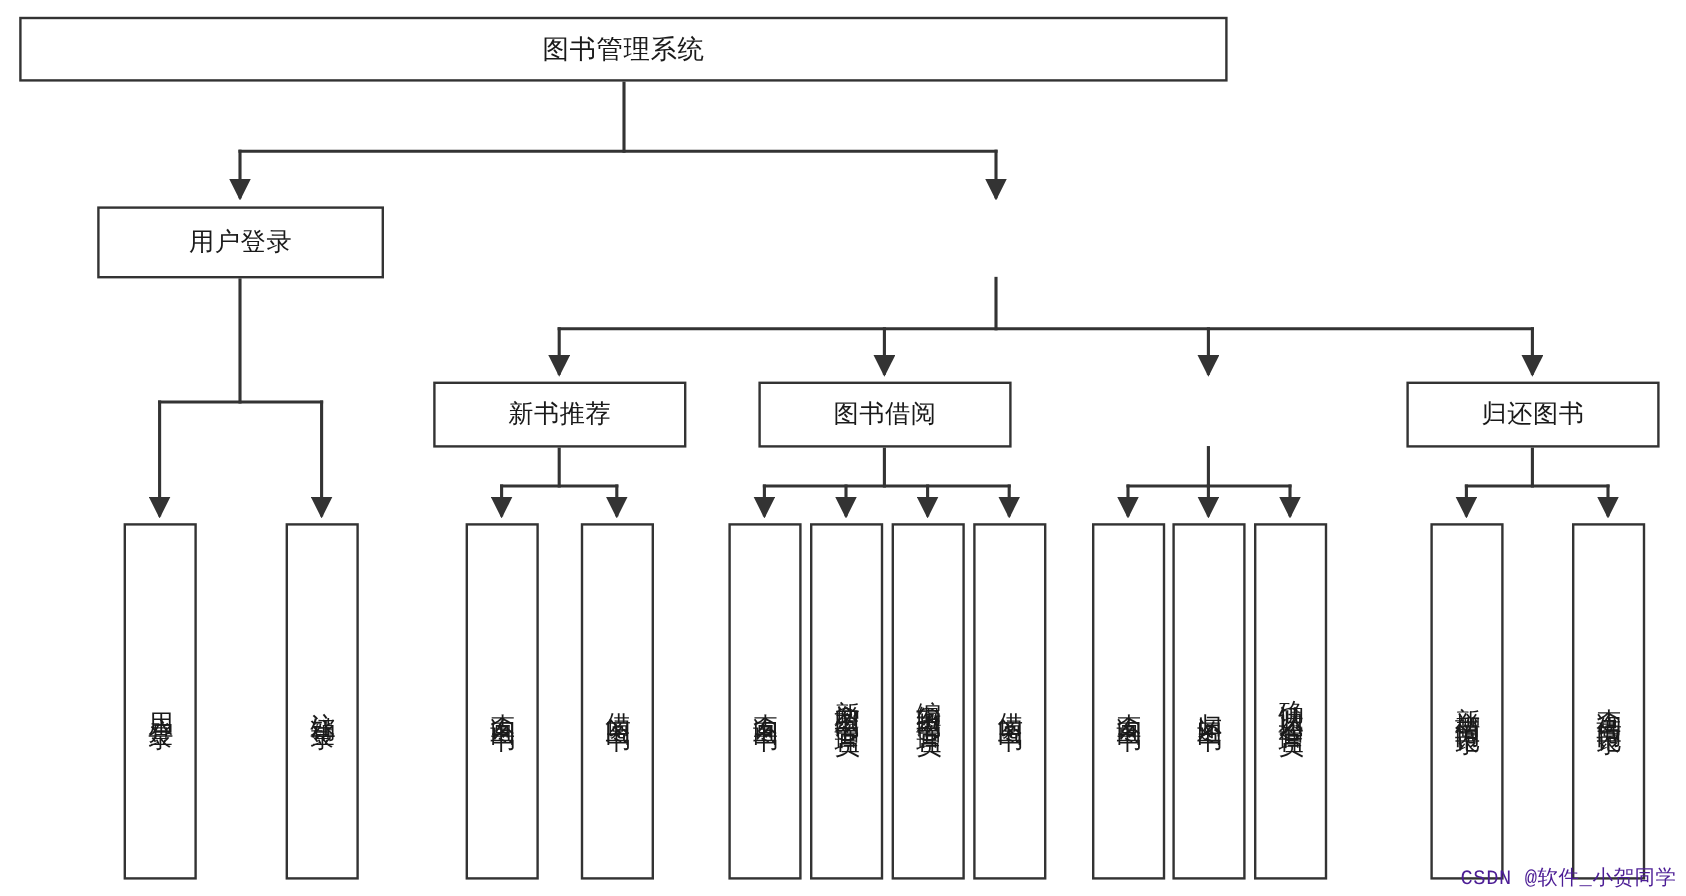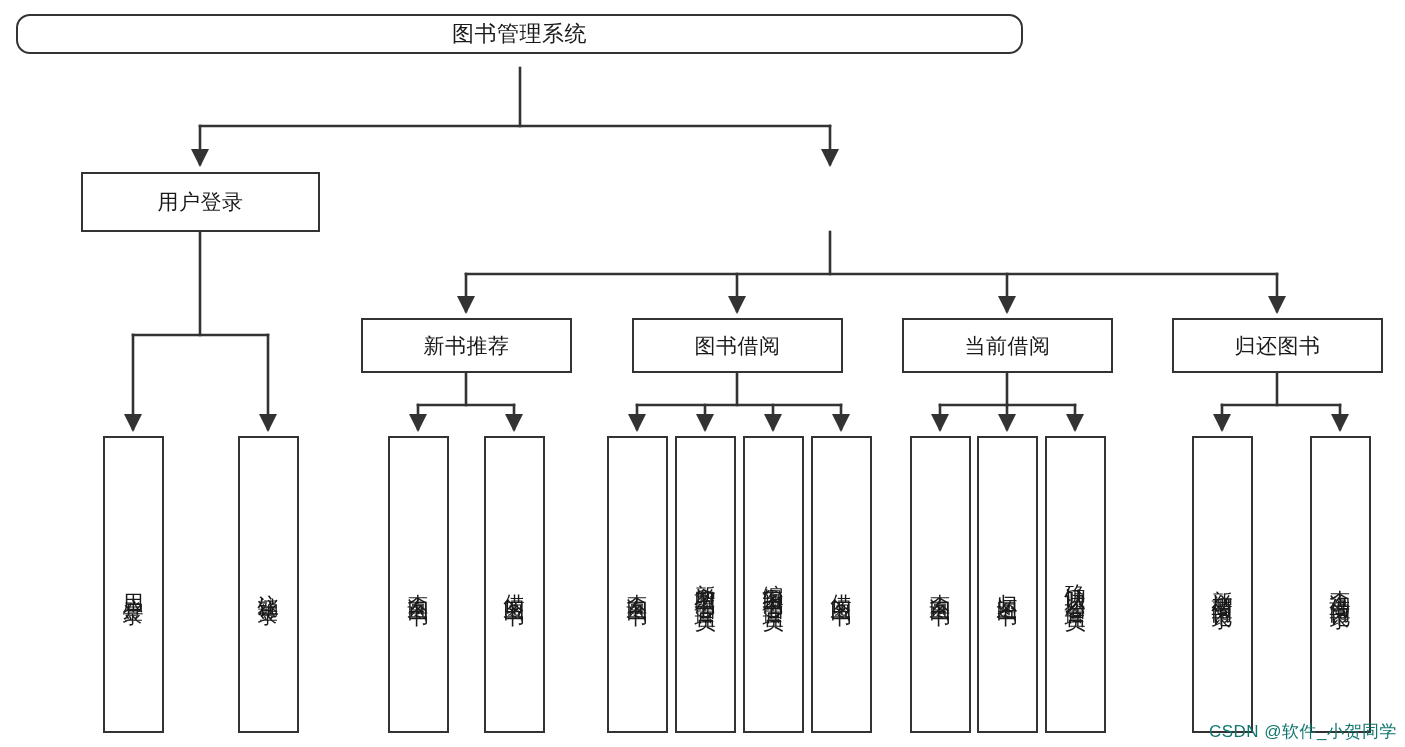--- a/index.html
+++ b/index.html
@@ -61,24 +61,25 @@
     font-size: 21px;
     line-height: 1;
     letter-spacing: 4px;
     max-height: 100%;
   }
   #watermark {
     position: absolute;
     right: 8px;
     bottom: 4px;
     font-size: 17px;
-    color: #0f766e;
+    color: #4c1d95;
     letter-spacing: 0.5px;
     white-space: nowrap;
     user-select: none;
+    font-family: Liberation Mono, monospace;
   }
 </style>
 </head>
 <body>
 
 <div id="canvas">
 
   <svg id="edges" viewBox="0 0 1405 747" width="1405" height="747" xmlns="http://www.w3.org/2000/svg">
     <defs>
       <marker id="arrow" viewBox="0 0 12 12" refX="10" refY="6" markerWidth="7" markerHeight="7" orient="auto-start-reverse">
@@ -122,36 +123,33 @@
       <path d="M 1007 405 L 1007 429" marker-end="url(#arrow)"></path>
       <path d="M 1075 405 L 1075 429" marker-end="url(#arrow)"></path>
 
       <path d="M 1277 373 L 1277 405"></path>
       <path d="M 1222 405 L 1340 405"></path>
       <path d="M 1222 405 L 1222 429" marker-end="url(#arrow)"></path>
       <path d="M 1340 405 L 1340 429" marker-end="url(#arrow)"></path>
     </g>
   </svg>
 
-  <div class="node h-node root" style="left:16px; top:14px; width:1007px; height:40px;border-radius:14px;">
+  <div class="node h-node root" style="left:16px; top:14px; width:1007px; height:54px;">
     <span class="node-label">图书管理系统</span>
   </div>
 
   <div class="node h-node" style="left:81px; top:172px; width:239px; height:60px;">
     <span class="node-label">用户登录</span>
   </div>
 
   <div class="node h-node" style="left:361px; top:318px; width:211px; height:55px;">
     <span class="node-label">新书推荐</span>
   </div>
   <div class="node h-node" style="left:632px; top:318px; width:211px; height:55px;">
     <span class="node-label">图书借阅</span>
-  </div>
-  <div class="node h-node" style="left:902px; top:318px; width:211px; height:55px;">
-    <span class="node-label">当前借阅</span>
   </div>
   <div class="node h-node" style="left:1172px; top:318px; width:211px; height:55px;">
     <span class="node-label">归还图书</span>
   </div>
 
   <div class="node v-node" style="left:103px; top:436px; width:61px; height:297px;">
     <span class="node-label">用户登录</span>
   </div>
   <div class="node v-node" style="left:238px; top:436px; width:61px; height:297px;">
     <span class="node-label">注销登录</span>

